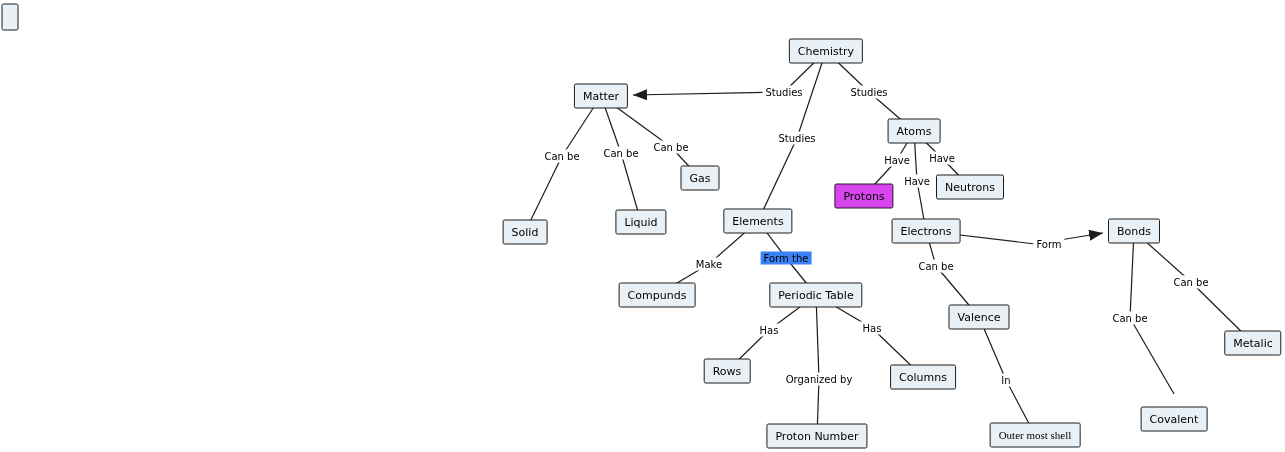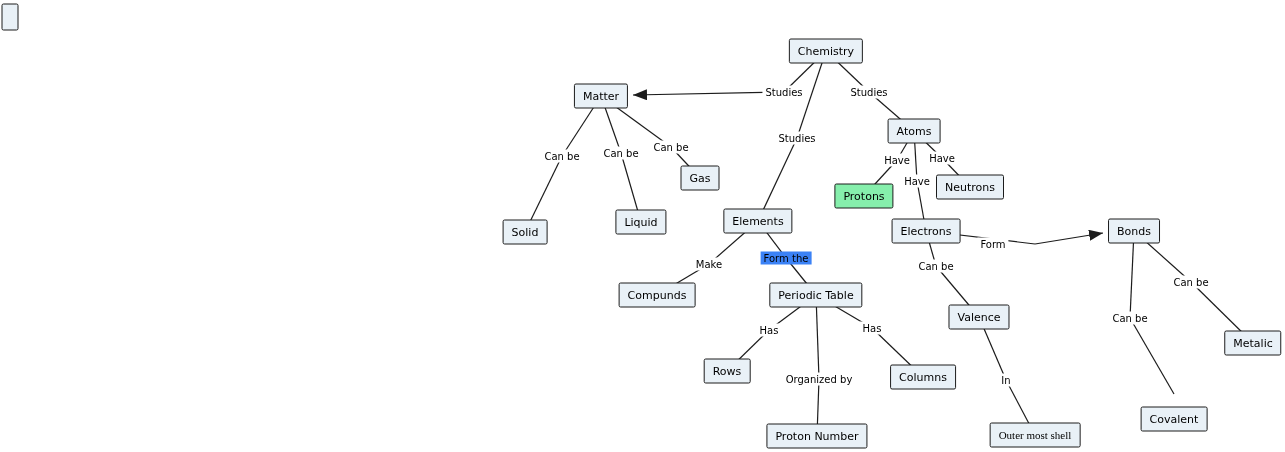--- a/index.html
+++ b/index.html
@@ -94,41 +94,41 @@
   <div id="label-layer">
       <div class="edge-label" style="left: 784px; top: 92px; background: rgb(255, 255, 255);">Studies</div>
       <div class="edge-label" style="left: 869px; top: 92px; background: rgb(255, 255, 255);">Studies</div>
       <div class="edge-label" style="left: 797px; top: 138px; background: rgb(255, 255, 255);">Studies</div>
       <div class="edge-label" style="left: 562px; top: 156px; background: rgb(255, 255, 255);">Can be</div>
       <div class="edge-label" style="left: 621px; top: 153px; background: rgb(255, 255, 255);">Can be</div>
       <div class="edge-label" style="left: 671px; top: 147px; background: rgb(255, 255, 255);">Can be</div>
       <div class="edge-label" style="left: 897px; top: 160px; background: rgb(255, 255, 255);">Have</div>
       <div class="edge-label" style="left: 942px; top: 158px; background: rgb(255, 255, 255);">Have</div>
       <div class="edge-label" style="left: 917px; top: 181px; background: rgb(255, 255, 255);">Have</div>
-      <div class="edge-label" style="left: 993px; top: 244px; background: rgb(255, 255, 255);">Form</div>
+      <div class="edge-label" style="left: 1049px; top: 244px; background: rgb(255, 255, 255);">Form</div>
       <div class="edge-label" style="left: 936px; top: 266px; background: rgb(255, 255, 255);">Can be</div>
       <div class="edge-label" style="left: 709px; top: 264px; background: rgb(255, 255, 255);">Make</div>
       <div class="edge-label" style="left: 786px; top: 258px; background: #3b82f6;">Form the</div>
       <div class="edge-label" style="left: 769px; top: 330px; background: rgb(255, 255, 255);">Has</div>
       <div class="edge-label" style="left: 872px; top: 328px; background: rgb(255, 255, 255);">Has</div>
       <div class="edge-label" style="left: 819px; top: 379px; background: rgb(255, 255, 255);">Organized by</div>
       <div class="edge-label" style="left: 1006px; top: 380px; background: rgb(255, 255, 255);">In</div>
       <div class="edge-label" style="left: 1130px; top: 318px; background: rgb(255, 255, 255);">Can be</div>
       <div class="edge-label" style="left: 1191px; top: 282px; background: rgb(255, 255, 255);">Can be</div>
     </div>
   <div id="node-layer">
       <div class="concept-node empty" style="left: 10px; top: 17px; background: rgb(233, 241, 247); border-color: rgb(28, 28, 28); color: rgb(0, 0, 0);"></div>
       <div class="concept-node" style="left: 826px; top: 51px; background: rgb(233, 241, 247); border-color: rgb(28, 28, 28); color: rgb(0, 0, 0);">Chemistry</div>
       <div class="concept-node" style="left: 601px; top: 96px; background: rgb(233, 241, 247); border-color: rgb(28, 28, 28); color: rgb(0, 0, 0);">Matter</div>
       <div class="concept-node" style="left: 525px; top: 232px; background: rgb(233, 241, 247); border-color: rgb(28, 28, 28); color: rgb(0, 0, 0); text-align: center;">Solid</div>
       <div class="concept-node" style="left: 641px; top: 222px; background: rgb(233, 241, 247); border-color: rgb(28, 28, 28); color: rgb(0, 0, 0);">Liquid</div>
       <div class="concept-node" style="left: 700px; top: 178px; background: rgb(233, 241, 247); border-color: rgb(28, 28, 28); color: rgb(0, 0, 0);">Gas</div>
       <div class="concept-node" style="left: 758px; top: 221px; background: rgb(233, 241, 247); border-color: rgb(28, 28, 28); color: rgb(0, 0, 0);">Elements</div>
       <div class="concept-node" style="left: 914px; top: 131px; background: rgb(233, 241, 247); border-color: rgb(28, 28, 28); color: rgb(0, 0, 0);">Atoms</div>
-      <div class="concept-node" style="left: 864px; top: 196px; background: #86efac; border-color: rgb(28, 28, 28); color: rgb(0, 0, 0);">Protons</div>
+      <div class="concept-node" style="left: 864px; top: 196px; background: #d946ef; border-color: rgb(28, 28, 28); color: rgb(0, 0, 0);">Protons</div>
       <div class="concept-node" style="left: 970px; top: 187px; background: rgb(233, 241, 247); border-color: rgb(28, 28, 28); color: rgb(0, 0, 0);">Neutrons</div>
       <div class="concept-node" style="left: 926px; top: 231px; background: rgb(233, 241, 247); border-color: rgb(28, 28, 28); color: rgb(0, 0, 0);">Electrons</div>
       <div class="concept-node" style="left: 1134px; top: 231px; background: rgb(233, 241, 247); border-color: rgb(28, 28, 28); color: rgb(0, 0, 0);">Bonds</div>
       <div class="concept-node" style="left: 657px; top: 295px; background: rgb(233, 241, 247); border-color: rgb(28, 28, 28); color: rgb(0, 0, 0);">Compunds</div>
       <div class="concept-node" style="left: 816px; top: 295px; background: rgb(233, 241, 247); border-color: rgb(28, 28, 28); color: rgb(0, 0, 0);">Periodic Table</div>
       <div class="concept-node" style="left: 727px; top: 371px; background: rgb(233, 241, 247); border-color: rgb(28, 28, 28); color: rgb(0, 0, 0);">Rows</div>
       <div class="concept-node" style="left: 923px; top: 377px; background: rgb(233, 241, 247); border-color: rgb(28, 28, 28); color: rgb(0, 0, 0);">Columns</div>
       <div class="concept-node" style="left: 817px; top: 436px; background: rgb(233, 241, 247); border-color: rgb(28, 28, 28); color: rgb(0, 0, 0);">Proton Number</div>
       <div class="concept-node" style="left: 979px; top: 317px; background: rgb(233, 241, 247); border-color: rgb(28, 28, 28); color: rgb(0, 0, 0);">Valence</div>
       <div class="concept-node" style="left: 1035px; top: 435px; background: rgb(233, 241, 247); border-color: rgb(28, 28, 28); color: rgb(0, 0, 0); font-family: Liberation Serif, serif;">Outer most shell</div>

